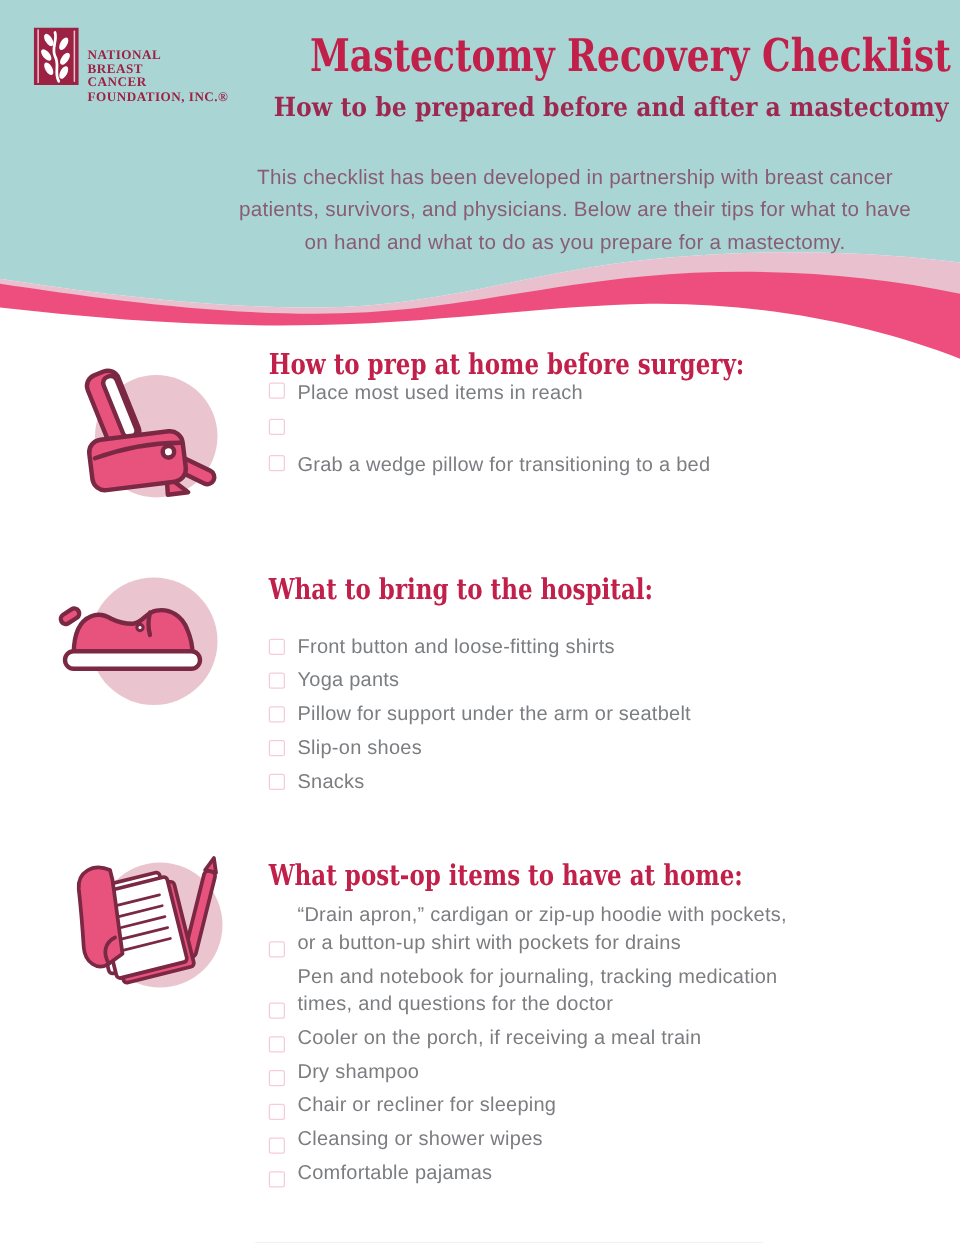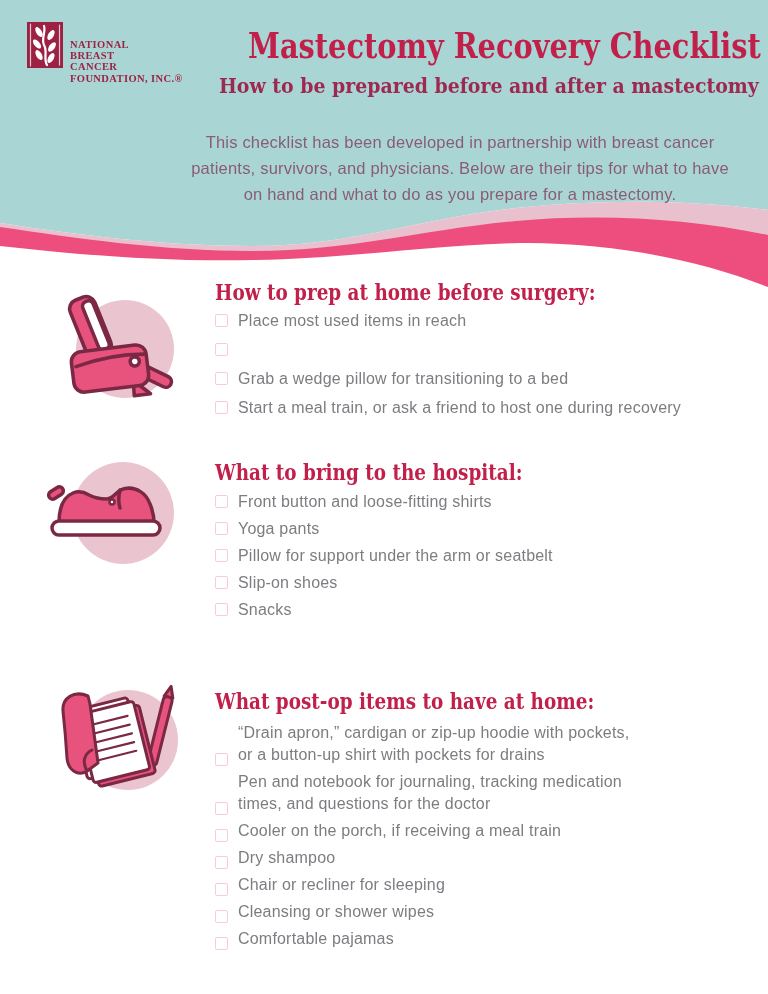--- a/index.html
+++ b/index.html
@@ -34,23 +34,23 @@
   .sec-icon{position:absolute;display:block;}
   #icon-1{left:56px;top:291px;width:122px;height:114px;}
   #icon-2{left:46px;top:477px;width:132px;height:62px;}
   #icon-3{left:54px;top:684px;width:130px;height:118px;}
   .section-heading{
     position:absolute;left:215px;margin:0;
     font-family:"DejaVu Serif",serif;font-weight:700;font-size:23px;color:#c1204b;
     transform:scaleX(.8);transform-origin:left top;white-space:nowrap;}
   #heading-1{top:278px;} #heading-2{top:458px;} #heading-3{top:687px;}
   .list{list-style:none;margin:0;padding:0;position:absolute;left:215px;width:520px;}
-  #list-1{top:306px;} #list-2{top:488px;} #list-3{top:722px;}
+  #list-1{top:306px;} #list-2{top:504px;} #list-3{top:722px;}
   .list li{display:flex;align-items:flex-end;}
-  #list-1 li{height:29px;align-items:center;}
+  #list-1 li{height:29px;align-items:flex-start;}
   #list-2 li{height:27px;align-items:center;}
   #list-3 li{line-height:22px;margin-bottom:5px;}
   #list-3 .cb{margin-top:3px;}
   .cb{flex:0 0 13px;width:13px;height:13px;border:1.5px solid #f6ccd8;
       border-radius:2px;background:#fff;box-sizing:border-box;}
   .lbl{margin-left:10px;font-size:16px;color:#7b7d80;letter-spacing:.2px;
        white-space:pre-line;}
 </style>
 </head>
 <body>
@@ -122,24 +122,20 @@
         <span class="cb"></span>
         <span class="lbl">Place most used items in reach</span>
       </li>
       <li>
         <span class="cb"></span>
       </li>
       <li>
         <span class="cb"></span>
         <span class="lbl">Grab a wedge pillow for transitioning to a bed</span>
       </li>
-      <li>
-        <span class="cb"></span>
-        <span class="lbl">Start a meal train, or ask a friend to host one during recovery</span>
-      </li>
     </ul>
 
   <div class="icon-circle" id="circle-2"></div>
   <svg class="sec-icon" id="icon-2" viewBox="0 0 132 62">
     <g stroke="#7b2844" stroke-width="3.5" stroke-linejoin="round" stroke-linecap="round">
       <g transform="rotate(-33 10 16)">
         <rect x="2" y="12" width="16" height="8" rx="4" fill="#e8537e"></rect>
       </g>
       <path d="M13 46 C13 32 17 20 27 16 C33 13.5 38 15 43 18 C48 20.5 54 22 60 22 C68 22 70 13 79 11.5 C90 9.5 100 16 104 27 C106.5 33 108 39 108 46 Z" fill="#e8537e"></path>
       <path d="M74 13 C72.5 19 72.5 26 74 31" fill="none"></path>

